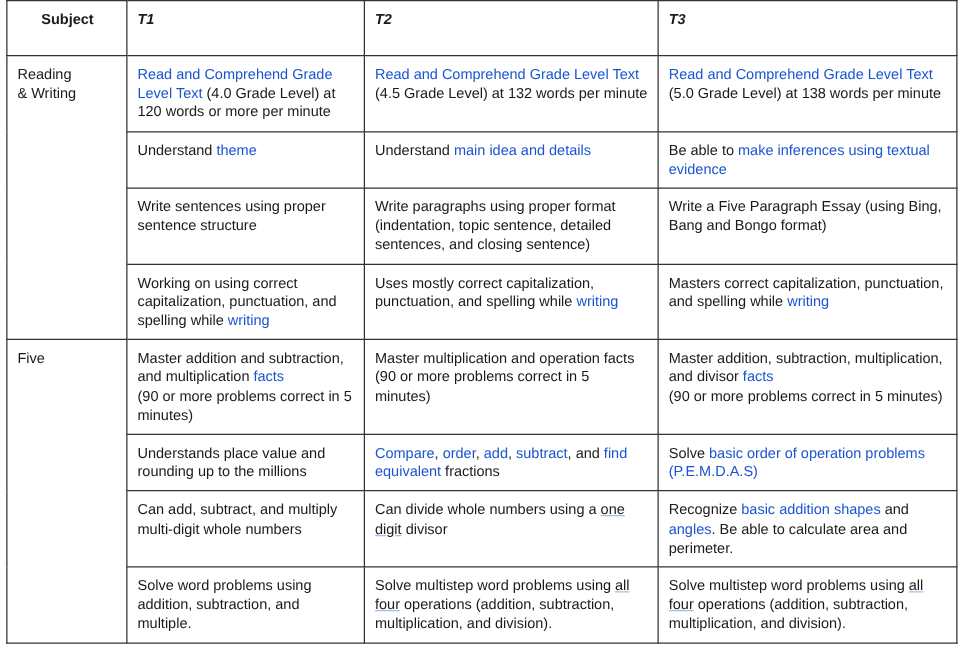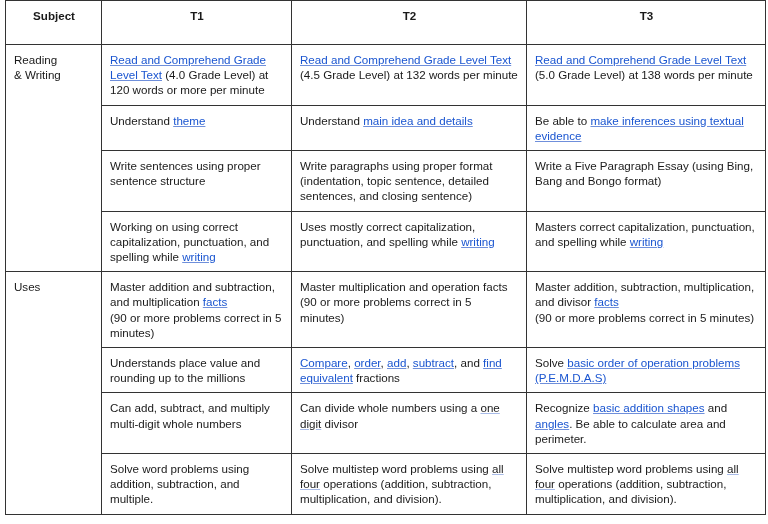--- a/index.html
+++ b/index.html
@@ -58,33 +58,32 @@
   .subject-head {
     font-weight: bold;
     font-size: 11.8px;
     color: #000;
     text-align: center;
   }
   .term-head {
     color: #ff0000;
     font-weight: bold;
     font-size: 11.6px;
-    text-align: center;
+    font-style: italic;
   }
   
   .subject-cell {
     font-weight: normal;
     font-size: 11.8px;
     color: #000;
     line-height: 14px;
   }
   
   a.lnk, span.lnk {
     color: #1a55d0;
-    text-decoration: underline;
     text-decoration-color: #6f8fdb;
     cursor: pointer;
   }
   span.ulnk {
     color: #1a1a1a;
     text-decoration: underline;
     text-decoration-color: #a8bbe8;
     text-underline-offset: 1px;
     cursor: pointer;
   }
@@ -124,21 +123,21 @@
           <td><span>Write sentences using proper sentence structure</span></td>
           <td><span>Write paragraphs using proper format (indentation, topic sentence, detailed sentences, and closing sentence)</span></td>
           <td><span>Write a Five Paragraph Essay (using Bing, Bang and Bongo format)</span></td>
         </tr>
         <tr style="height: 48px;">
           <td><span>Working on using correct capitalization, punctuation, and spelling while </span><span class="lnk">writing</span></td>
           <td><span>Uses mostly correct capitalization, punctuation, and spelling while </span><span class="lnk">writing</span></td>
           <td><span>Masters correct capitalization, punctuation, and spelling while </span><span class="lnk">writing</span></td>
         </tr>
         <tr style="height: 58px;">
-          <td class="subject-cell" rowspan="4"><span>Uses</span></td>
+          <td class="subject-cell" rowspan="4"><span>Five</span></td>
           <td><span>Master addition and subtraction, and multiplication </span><span class="lnk">facts</span><br><span>(90 or more problems correct in 5 minutes)</span></td>
           <td><span>Master multiplication and operation facts</span><br><span> (90 or more problems correct in 5 minutes)</span></td>
           <td><span>Master addition, subtraction, multiplication, and divisor </span><span class="lnk">facts</span><br><span>(90 or more problems correct in 5 minutes)</span></td>
         </tr>
         <tr style="height: 40px;">
           <td><span>Understands place value and rounding up to the millions</span></td>
           <td><span class="lnk">Compare</span><span>, </span><span class="lnk">order</span><span>, </span><span class="lnk">add</span><span>, </span><span class="lnk">subtract</span><span>, and </span><span class="lnk">find equivalent</span><span> fractions</span></td>
           <td><span>Solve </span><span class="lnk">basic order of operation problems (P.E.M.D.A.S)</span></td>
         </tr>
         <tr style="height: 48px;">

